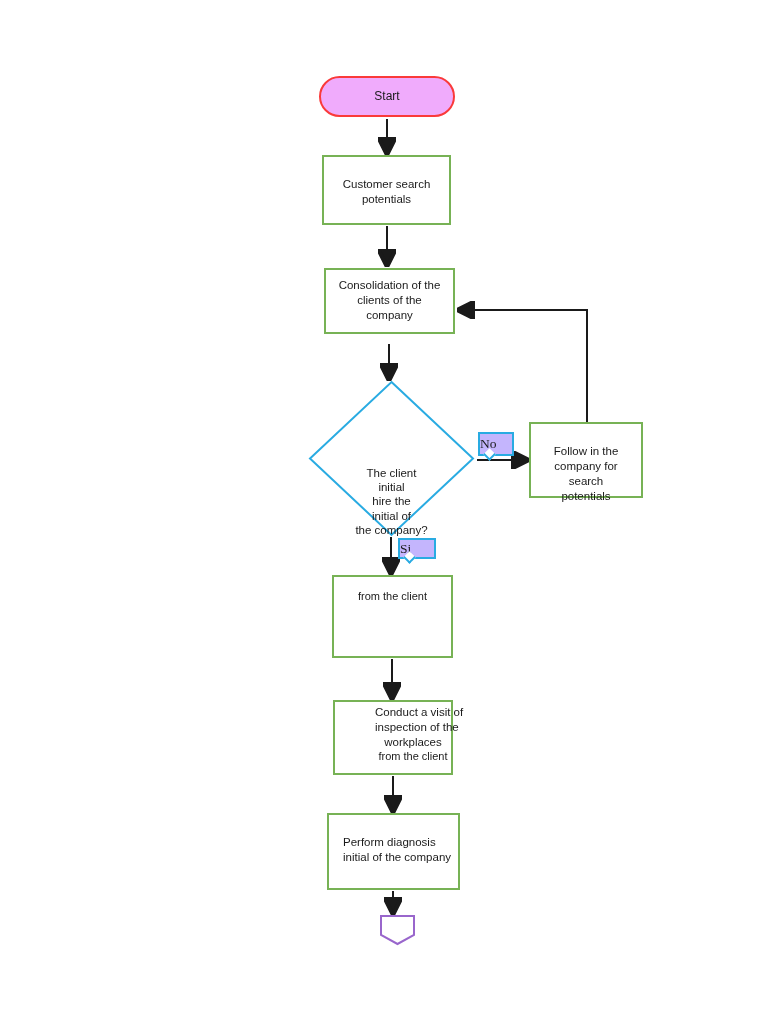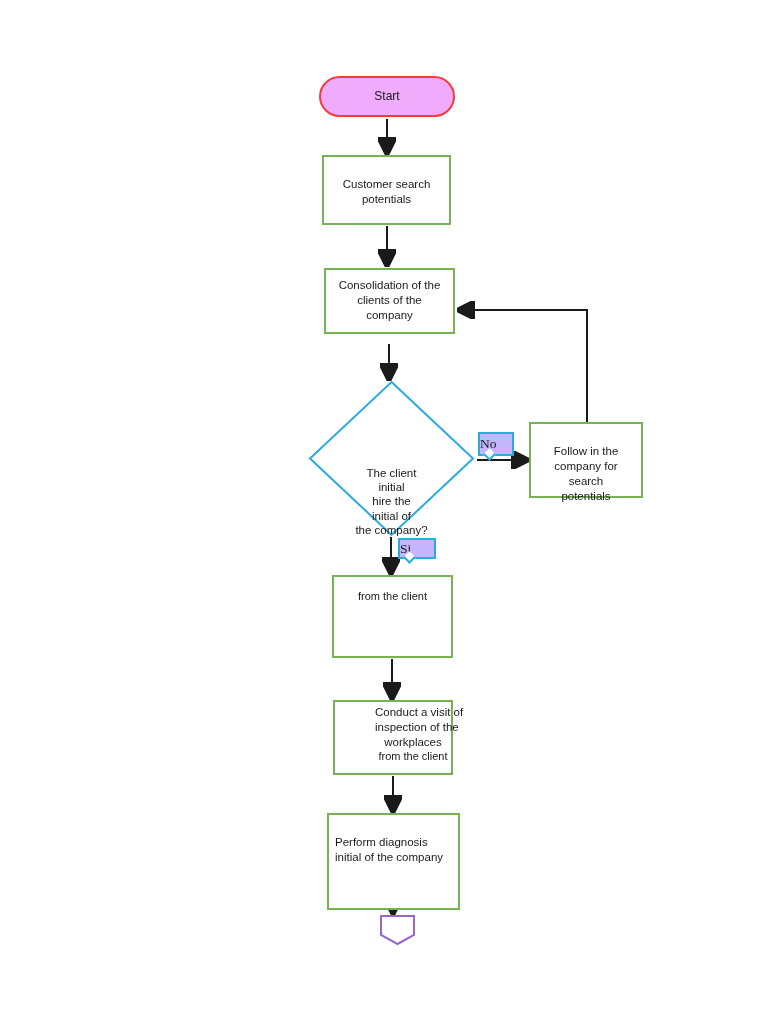--- a/index.html
+++ b/index.html
@@ -46,21 +46,21 @@
   
   #node-start             { left:319px; top:76px;  width:136px; height:41px; }
   #node-customer-search   { left:322px; top:155px; width:129px; height:70px; padding-top:20px; }
   #node-consolidation     { left:324px; top:268px; width:131px; height:66px; padding-top:8px; }
   #node-decision          { left:308px; top:380px; width:167px; height:157px; }
   #node-follow-search     { left:529px; top:422px; width:114px; height:76px; padding-top:20px; }
   #callout-no             { left:478px; top:432px; width:36px;  height:24px; }
   #callout-si             { left:398px; top:538px; width:38px;  height:21px; }
   #node-identify-needs    { left:332px; top:575px; width:121px; height:83px; padding-top:13px; }
   #node-conduct-visit     { left:333px; top:700px; width:120px; height:75px; padding-top:3px;padding-left:40px; }
-  #node-perform-diagnosis { left:327px; top:813px; width:133px; height:97px; padding-top:20px; text-align:left; padding-left:6px; }
+  #node-perform-diagnosis { left:327px; top:813px; width:133px; height:77px; padding-top:20px; text-align:left; padding-left:14px; }
   #node-offpage           { left:379px; top:914px; width:37px;  height:32px; }
 </style>
 </head>
 <body>
 
 <div class="page" style="--background: #ffffff; --terminator: #fa3a3a; --process: #77b255; --decision: #29abe2; --callout: #29abe2; --offpage: #9966cc; --connector: #1a1a1a; --text: #1a1a1a; --bg: #ffffff;">
 
   <svg id="connectors" xmlns="http://www.w3.org/2000/svg">
     <defs>
       <marker id="arrowhead" viewBox="0 0 9 9" refX="7" refY="4.5" markerWidth="9" markerHeight="9" orient="auto">

